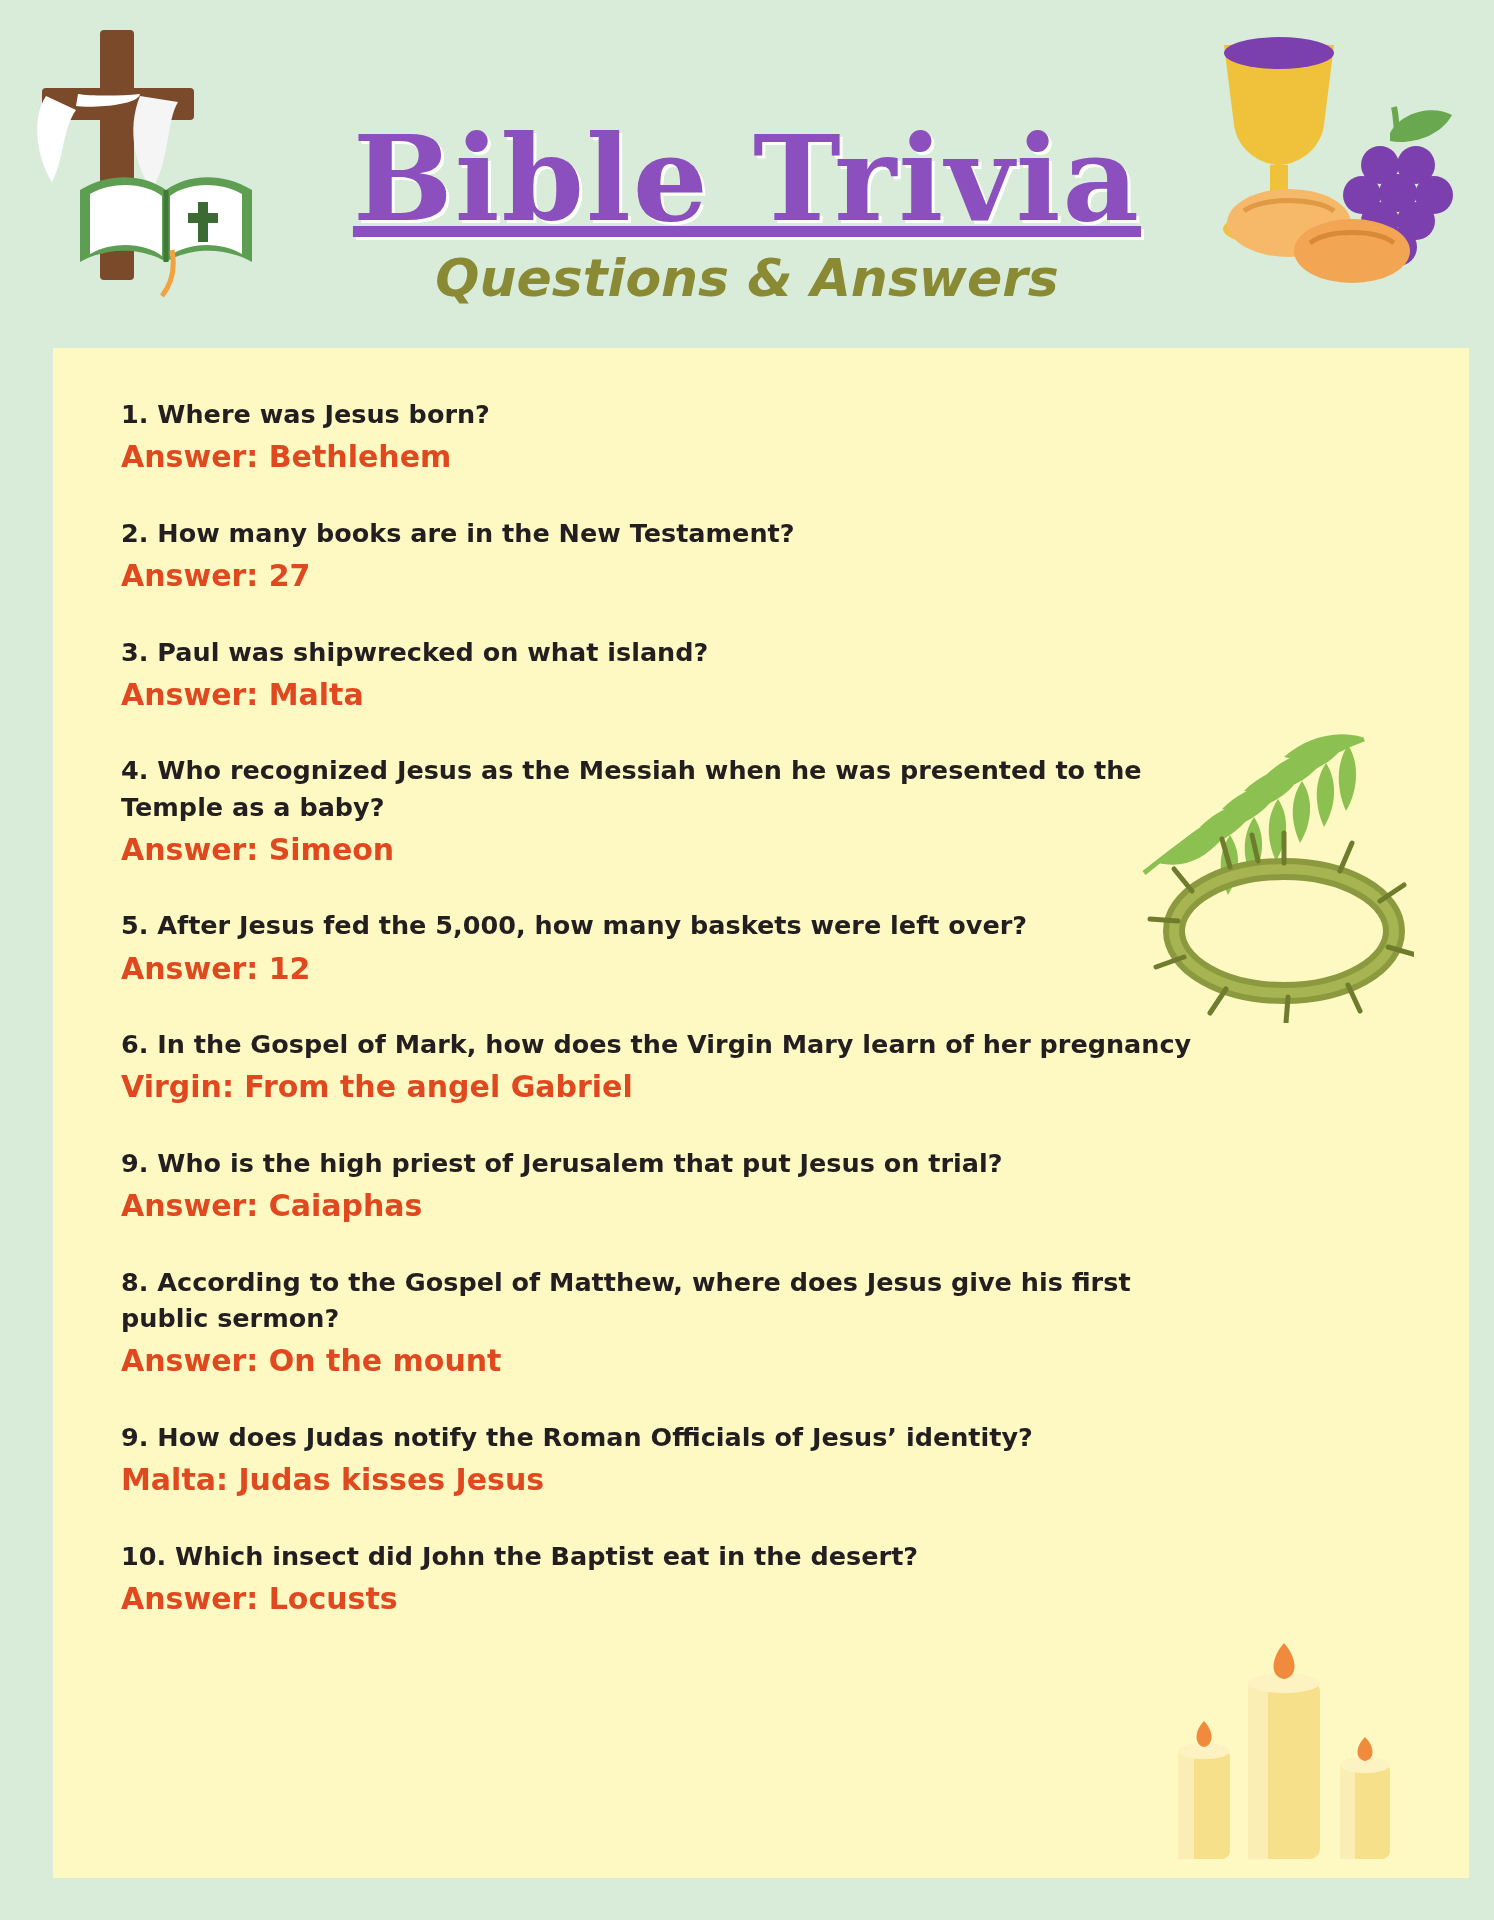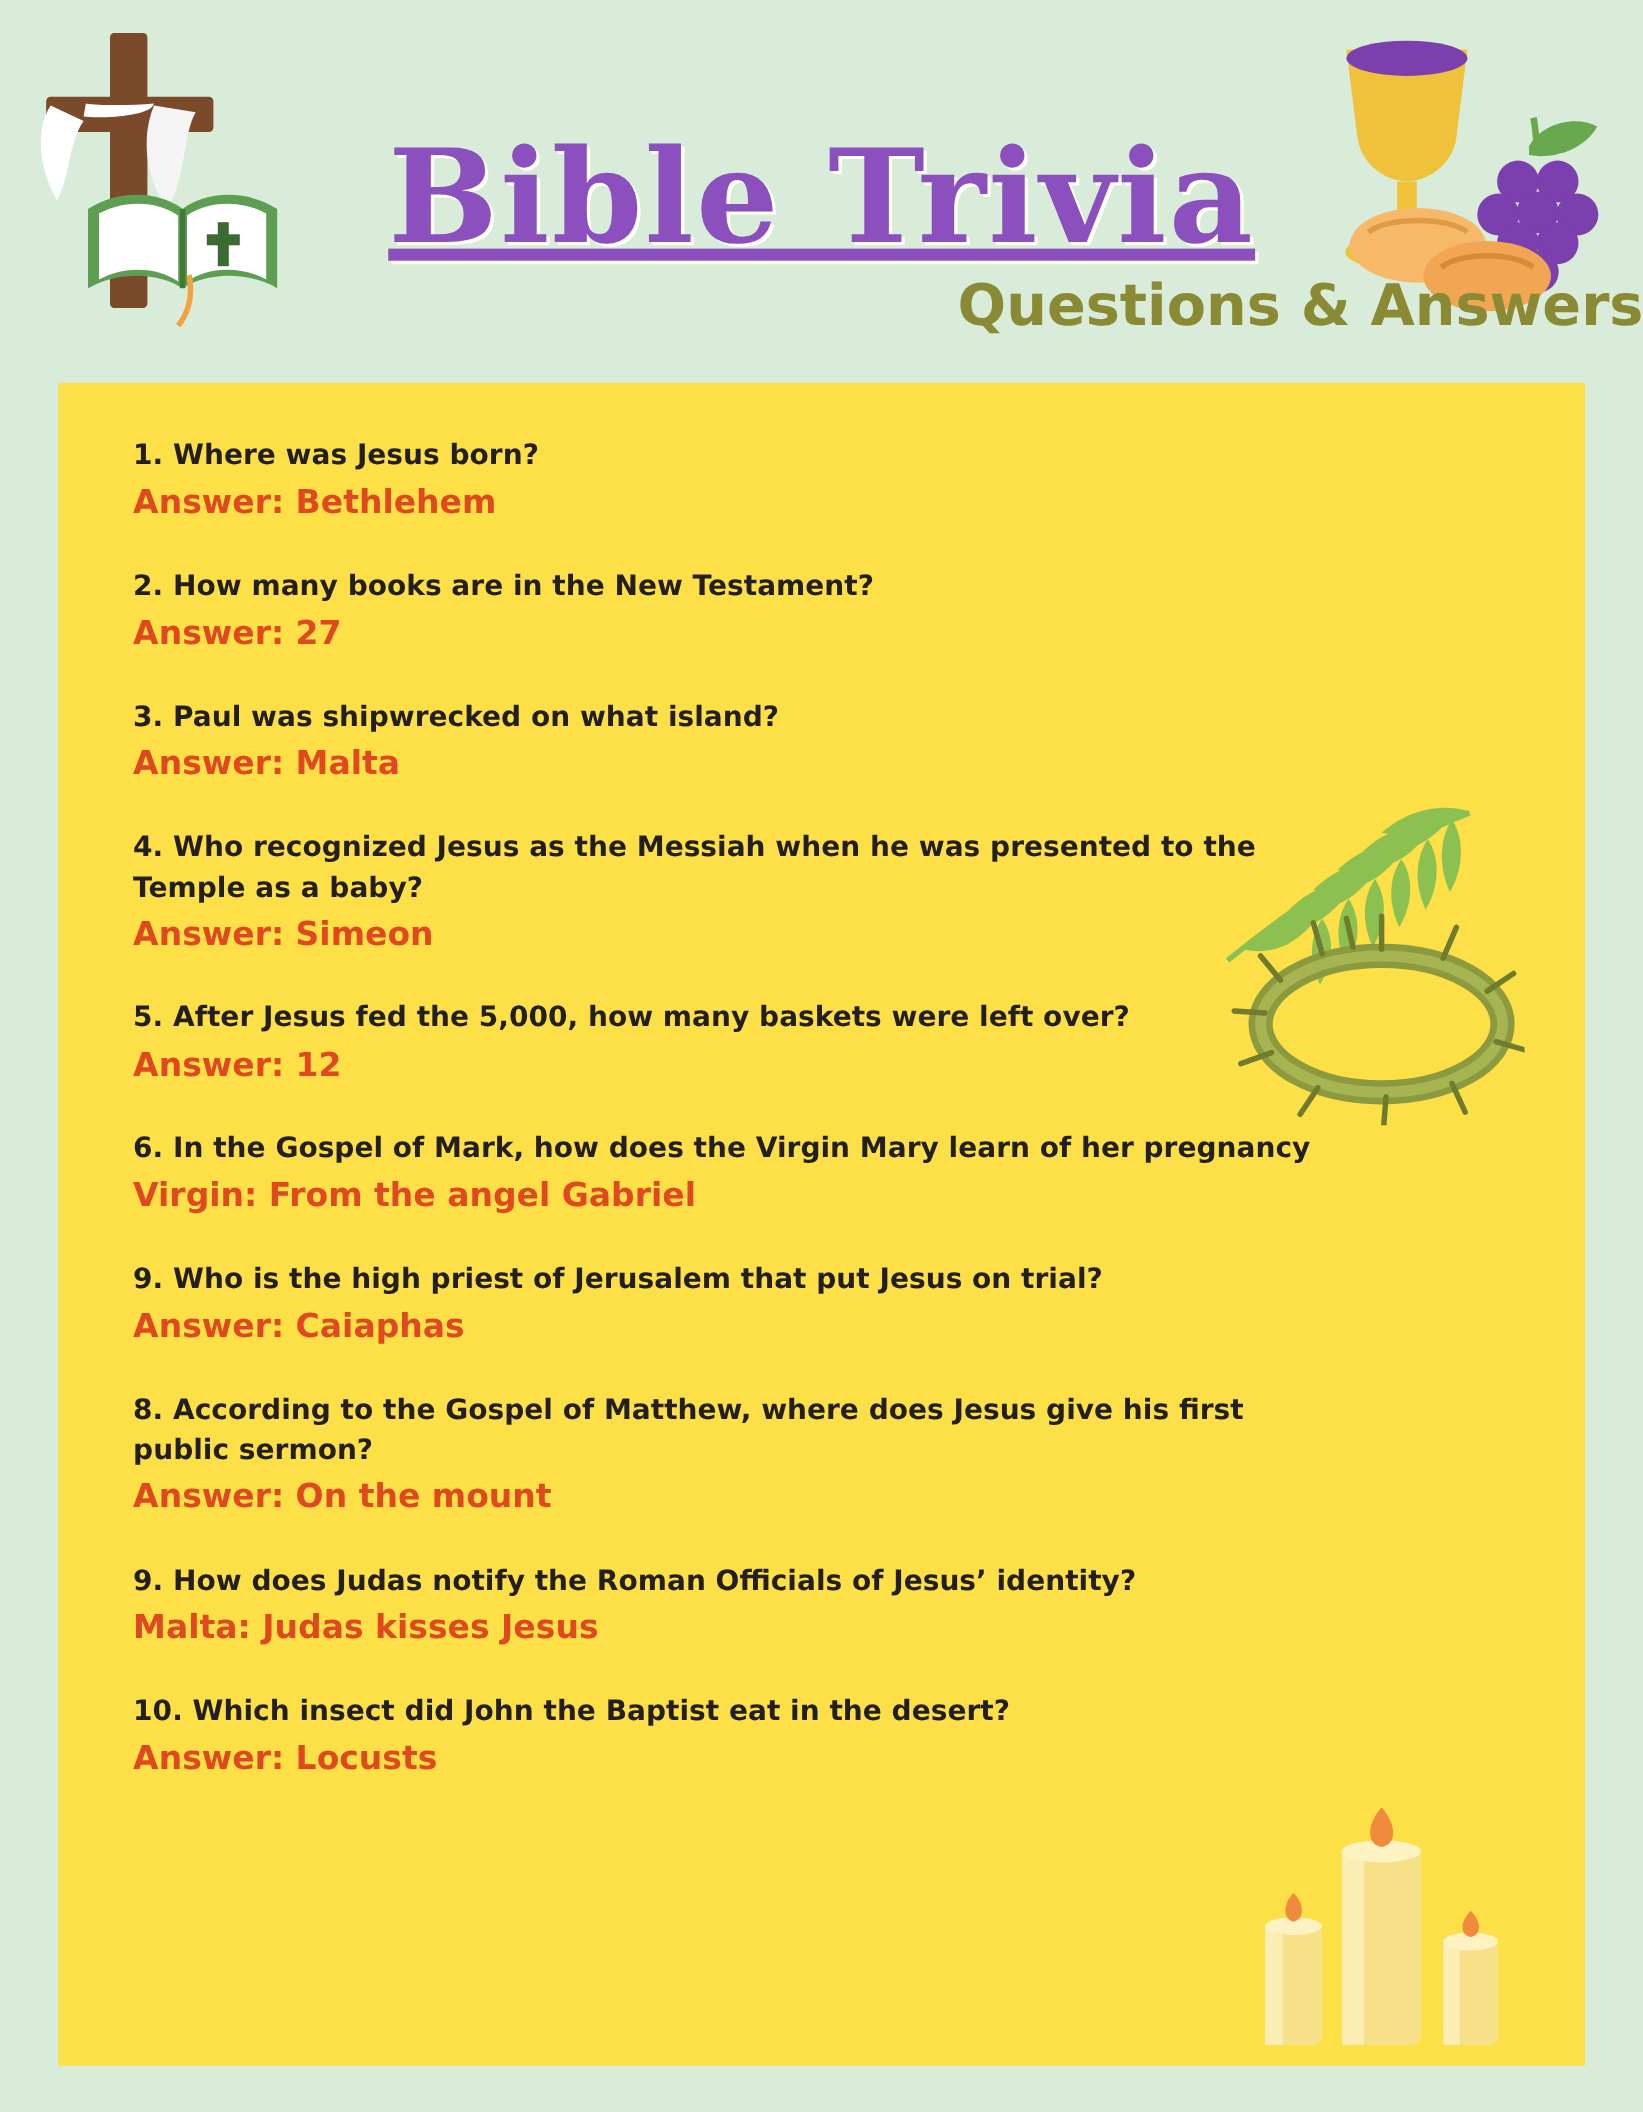--- a/index.html
+++ b/index.html
@@ -34,25 +34,26 @@
     color: #8c4fbe;
     letter-spacing: 2px;
     text-shadow: 3px 3px 0 #ffffff;
     text-decoration: underline;
   }
   .subtitle {
     position: absolute;
     top: 205px;
     left: 0;
     width: 100%;
-    text-align: right;
+    text-align: center;
     font-family: "DejaVu Sans", sans-serif;
     font-weight: bold;
     font-size: 52px;
     color: #8a8a34;
+    font-style: italic;
   }
 
   
   .deco { position: absolute; }
 
   
   .deco-cross { left: 20px; top: 10px; }
   
   .deco-chalice { right: 10px; top: 15px; }
   
@@ -60,21 +61,22 @@
   
   .deco-candles { right: 55px; bottom: 15px; }
 
   
   .card {
     position: absolute;
     left: 53px;
     top: 348px;
     width: 1388px;
     height: 1530px;
-    background: #fde047;
+    background: #fef9c3;
+    padding-left: 28px;
   }
   .qa-list {
     position: absolute;
     left: 68px;
     top: 48px;
     right: 60px;
   }
   .qa-item { margin-bottom: 36px; }
   .question {
     font-family: "DejaVu Sans", sans-serif;

